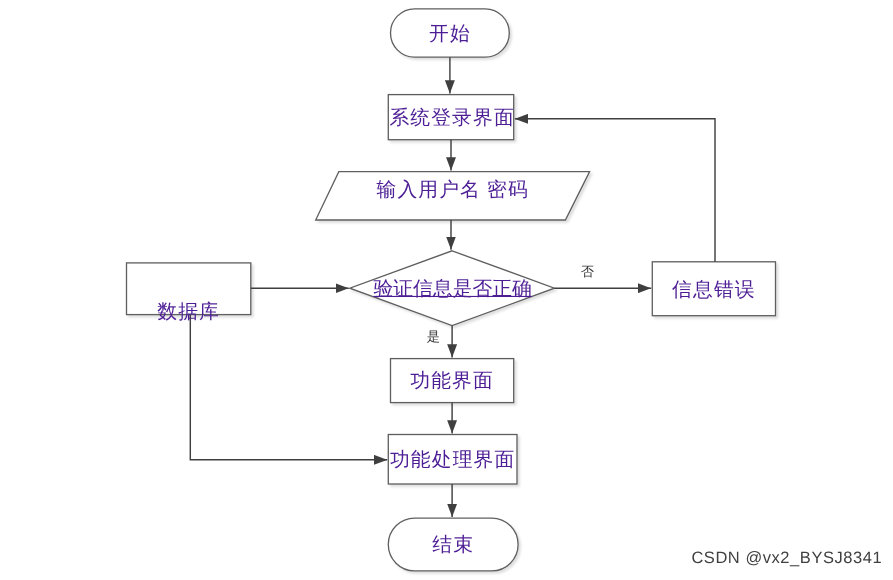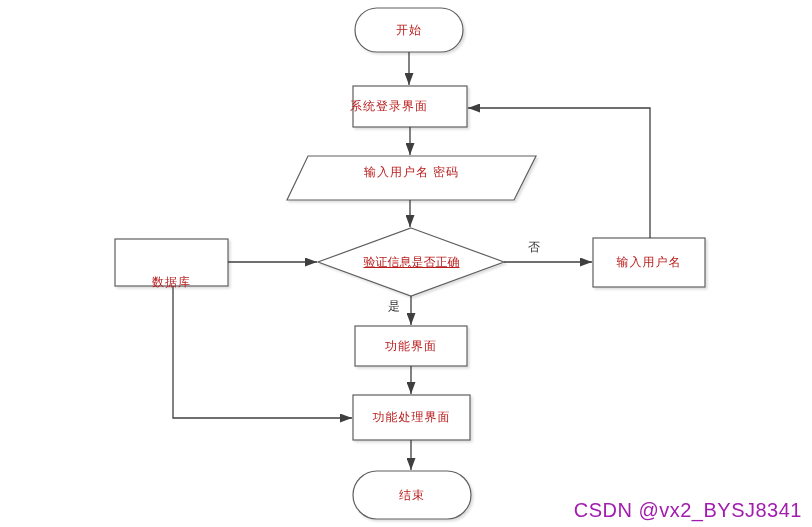--- a/index.html
+++ b/index.html
@@ -18,42 +18,42 @@
   .layer {
     position: absolute;
     left: 0;
     top: 0;
   }
   .node-label {
     position: absolute;
     display: flex;
     align-items: center;
     justify-content: center;
-    font-size: 12px;
-    color: #b91c1c;
+    font-size: 18px;
+    color: #4c1d95;
     letter-spacing: 1px;
     white-space: nowrap;
     pointer-events: none;
   }
   .branch-label {
     position: absolute;
     display: flex;
     align-items: center;
     justify-content: center;
     font-size: 12px;
     color: #333333;
     pointer-events: none;
   }
   .watermark {
     position: absolute;
     right: 10px;
     top: 499px;
     font-family: "Liberation Sans", sans-serif;
-    font-size: 20px;
-    color: #a21caf;
+    font-size: 15px;
+    color: #404040;
     letter-spacing: 0.5px;
   }
   .shape { fill: #ffffff; stroke: #5f5f5f; stroke-width: 1.2; }
   .edge  { fill: none; stroke: #3f3f3f; stroke-width: 1.3; }
 </style>
 </head>
 <body>
 
 <div class="canvas">
 
@@ -85,25 +85,25 @@
     <path class="edge" d="M228,262 L317,262" marker-end="url(#arrow)"></path>
     <path class="edge" d="M504,262 L592,262" marker-end="url(#arrow)"></path>
     <path class="edge" d="M650,238 L650,108 L468,108" marker-end="url(#arrow)"></path>
     <path class="edge" d="M411,296 L411,325" marker-end="url(#arrow)"></path>
     <path class="edge" d="M411,366 L411,394" marker-end="url(#arrow)"></path>
     <path class="edge" d="M173,286 L173,418 L352,418" marker-end="url(#arrow)"></path>
     <path class="edge" d="M411,440 L411,470" marker-end="url(#arrow)"></path>
   </svg>
 
   <div class="node-label" style="left:355px; top:8px;   width:108px; height:44px;">开始</div>
-  <div class="node-label" style="left:332px; top:86px;  width:114px; height:41px;">系统登录界面</div>
+  <div class="node-label" style="left:354px; top:86px;  width:114px; height:41px;">系统登录界面</div>
   <div class="node-label" style="left:287px; top:156px; width:249px; height:32px;">输入用户名 密码</div>
   <div class="node-label" style="left:318px; top:228px; width:187px; height:68px; letter-spacing:0;text-decoration:underline;">验证信息是否正确</div>
   <div class="node-label" style="left:115px; top:239px; width:113px; height:47px;margin-top:20px;">数据库</div>
-  <div class="node-label" style="left:593px; top:238px; width:112px; height:49px;">输入用户名</div>
+  <div class="node-label" style="left:593px; top:238px; width:112px; height:49px;">信息错误</div>
   <div class="node-label" style="left:355px; top:326px; width:112px; height:40px;">功能界面</div>
   <div class="node-label" style="left:353px; top:395px; width:117px; height:45px;text-align:right;">功能处理界面</div>
   <div class="node-label" style="left:353px; top:471px; width:118px; height:48px;">结束</div>
 
   <div class="branch-label" style="left:522px; top:239px; width:24px; height:16px;">否</div>
   <div class="branch-label" style="left:383px; top:298px; width:22px; height:16px;">是</div>
 
   <div class="watermark">CSDN @vx2_BYSJ8341</div>
 
 </div>

